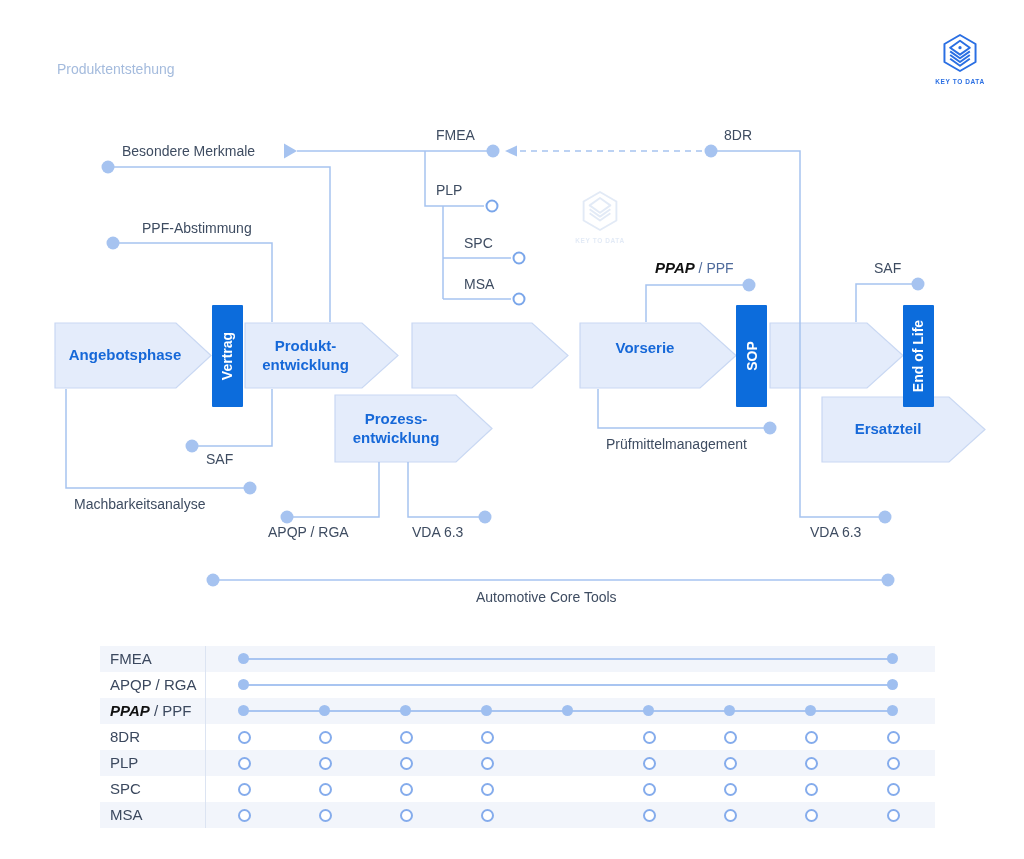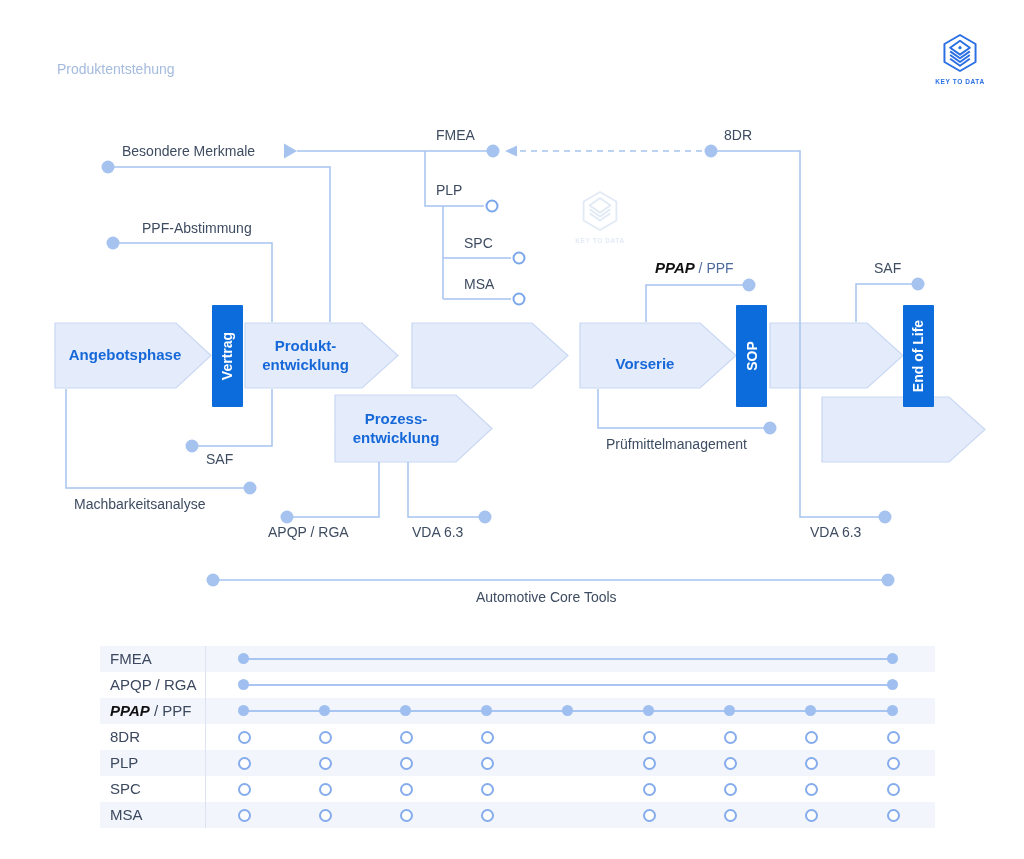--- a/index.html
+++ b/index.html
@@ -128,27 +128,31 @@
   </svg>
 
   <div class="arrow-label" style="left:55px;top:323px;width:140px;height:65px">
     <span>Angebotsphase</span>
       <span></span>
   </div>
   <div class="arrow-label" style="left:243px;top:323px;width:125px;height:65px">
     <span>Produkt-</span>
       <span>entwicklung</span>
   </div>
-  <div class="arrow-label" style="left:580px;top:339px;width:130px;height:50px">
+  <div class="arrow-label" style="left:580px;top:323px;width:130px;height:50px">
     <span>Vorserie</span>
       <span></span>
   </div>
   <div class="arrow-label" style="left:335px;top:395px;width:122px;height:67px">
     <span>Prozess-</span>
       <span>entwicklung</span>
+  </div>
+  <div class="arrow-label" style="left:822px;top:397px;width:132px;height:65px">
+    <span>Ersatzteil</span>
+      <span></span>
   </div>
 
   <div class="bar" style="left:212px;top:305px">
     <span class="bar-text">Vertrag</span>
   </div>
   <div class="bar" style="left:736px;top:305px">
     <span class="bar-text">SOP</span>
   </div>
   <div class="bar" style="left:903px;top:305px">
     <span class="bar-text">End of Life</span>

